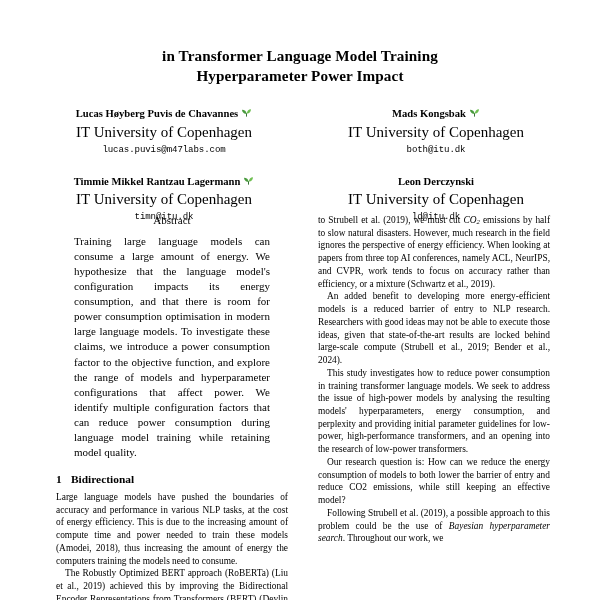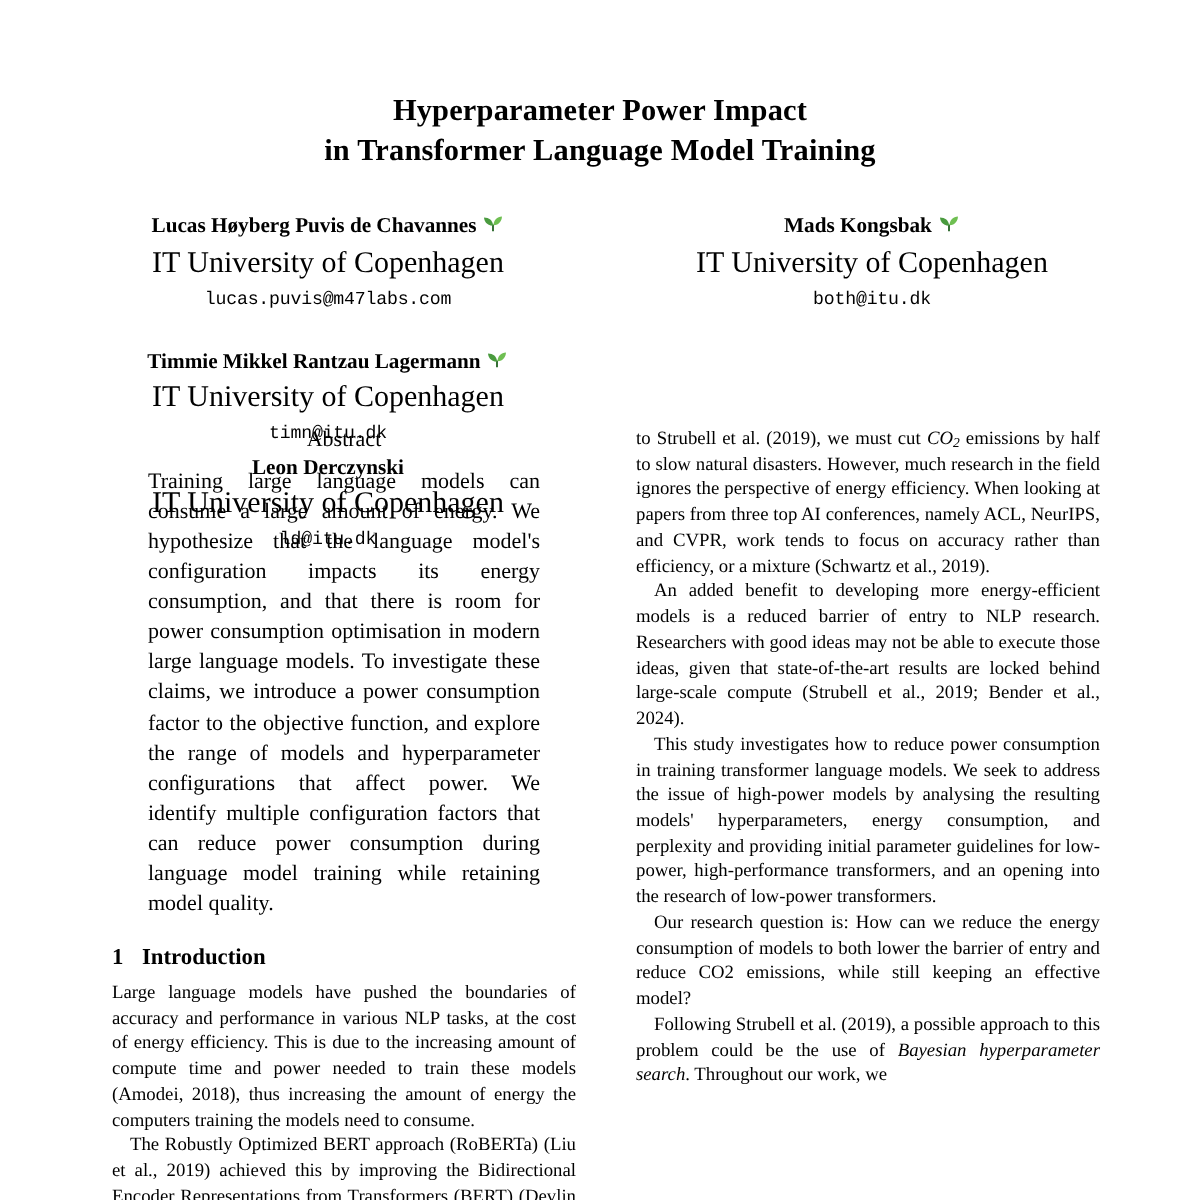--- a/index.html
+++ b/index.html
@@ -44,21 +44,21 @@
   .authors {
     margin-top: 16px;
     width: 530px;
     margin-left: auto;
     margin-right: auto;
   }
   .author-row {
     display: flex;
     justify-content: space-between;
   }
-  .author-row.second { margin-top: 14px; flex-direction: column; }
+  .author-row.second { margin-top: 14px; }
   .author-cell {
     width: 258px;
     text-align: center;
     line-height: 1.30;
   }
   .author-name {
     font-size: 10.6px;
     font-weight: bold;
     display: inline-block;
   }
@@ -138,22 +138,22 @@
   .sub { font-size: 0.72em; vertical-align: -0.22em; }
   .mathit { font-style: italic; font-family: "Liberation Serif", serif; }
 </style>
 </head>
 <body>
 
 <div class="page">
 
   <div class="title-block">
     <h1 class="paper-title">
+      <span class="title-line">in Transformer Language Model Training</span>
       <span class="title-line">Hyperparameter Power Impact</span>
-      <span class="title-line">in Transformer Language Model Training</span>
     </h1>
   </div>
 
   <div class="authors">
 
     <div class="author-row first">
 
       <div class="author-cell">
         <span class="author-name">Lucas Høyberg Puvis de Chavannes</span><span class="leaf-icon"><svg viewBox="0 0 16 16" width="11" height="11">
               <path d="M8 14 L8 9" stroke="#2f6b2f" stroke-width="1.4" fill="none"></path>
@@ -201,21 +201,21 @@
 
     <div class="col col-left">
 
       <div class="abstract-head">Abstract</div>
 
       <div class="abstract-body">
         <p class="para">Training large language models can consume a large amount of energy. We hypothesize that the language model's configuration impacts its energy consumption, and that there is room for power consumption optimisation in modern large language models. To investigate these claims, we introduce a power consumption factor to the objective function, and explore the range of models and hyperparameter configurations that affect power. We identify multiple configuration factors that can reduce power consumption during language model training while retaining model quality.</p>
       </div>
 
       <div class="section-head">
-        <span class="section-num">1</span><span>Introduction</span>
+        <span class="section-num">1</span><span>Bidirectional</span>
       </div>
 
       <p class="para">Large language models have pushed the boundaries of accuracy and performance in various NLP tasks, at the cost of energy efficiency. This is due to the increasing amount of compute time and power needed to train these models (Amodei, 2018), thus increasing the amount of energy the computers training the models need to consume.</p>
       <p class="para">The Robustly Optimized BERT approach (RoBERTa) (Liu et al., 2019) achieved this by improving the Bidirectional Encoder Representations from Transformers (BERT) (Devlin et al., 2019) in multiple ways, such as increasing the training time</p>
 
     </div>
 
     <div class="col col-right">
 
       <p class="para first"><span>to Strubell et al. (2019), we must cut </span><span class="mathit">CO</span><span class="mathit sub">2</span><span> emissions by half to slow natural disasters. However, much research in the field ignores the perspective of energy efficiency. When looking at papers from three top AI conferences, namely ACL, NeurIPS, and CVPR, work tends to focus on accuracy rather than efficiency, or a mixture (Schwartz et al., 2019).</span></p>

